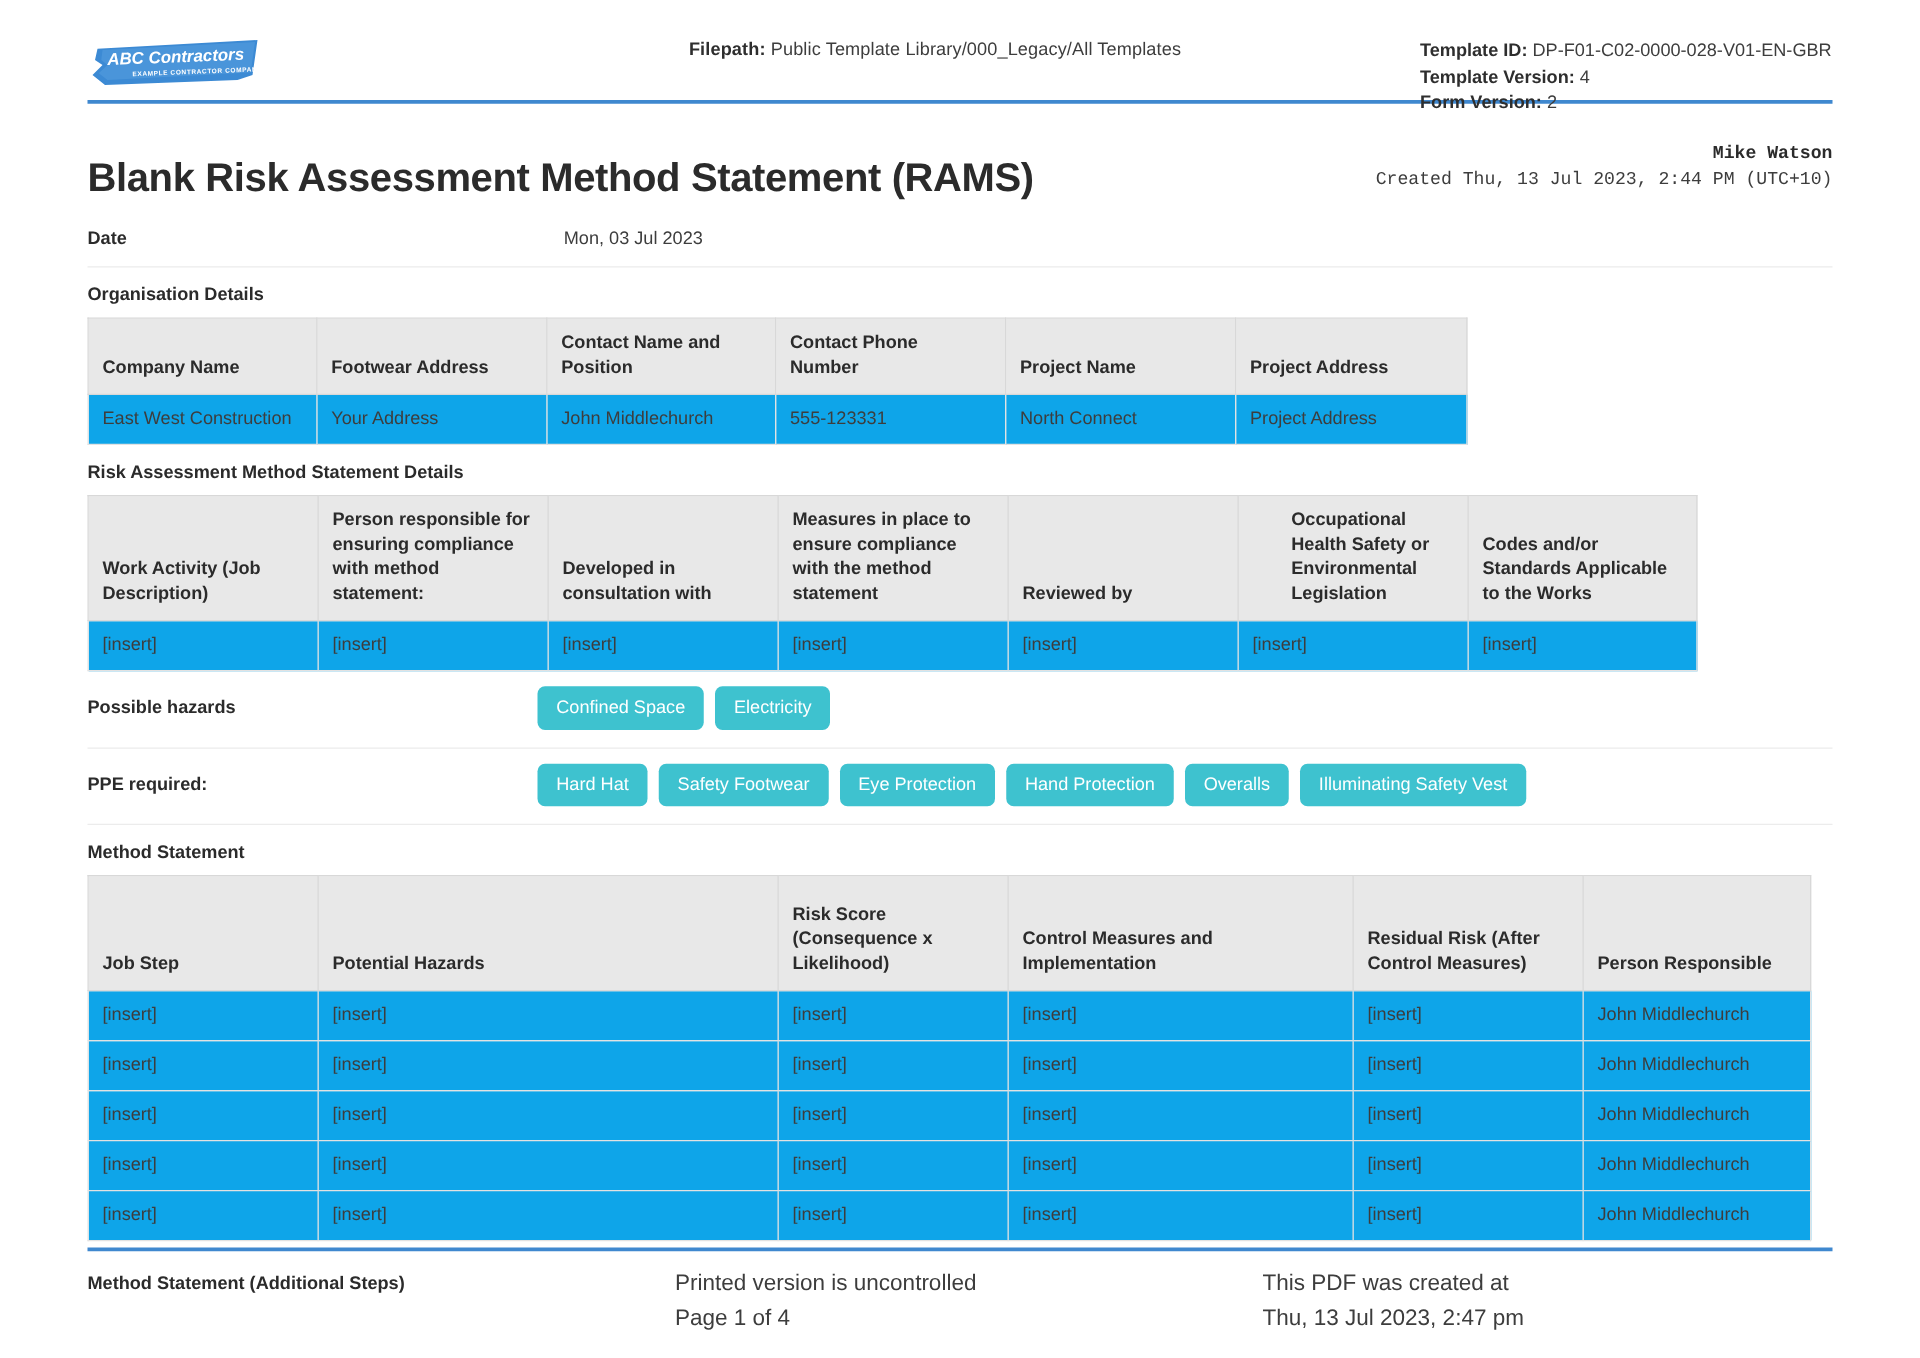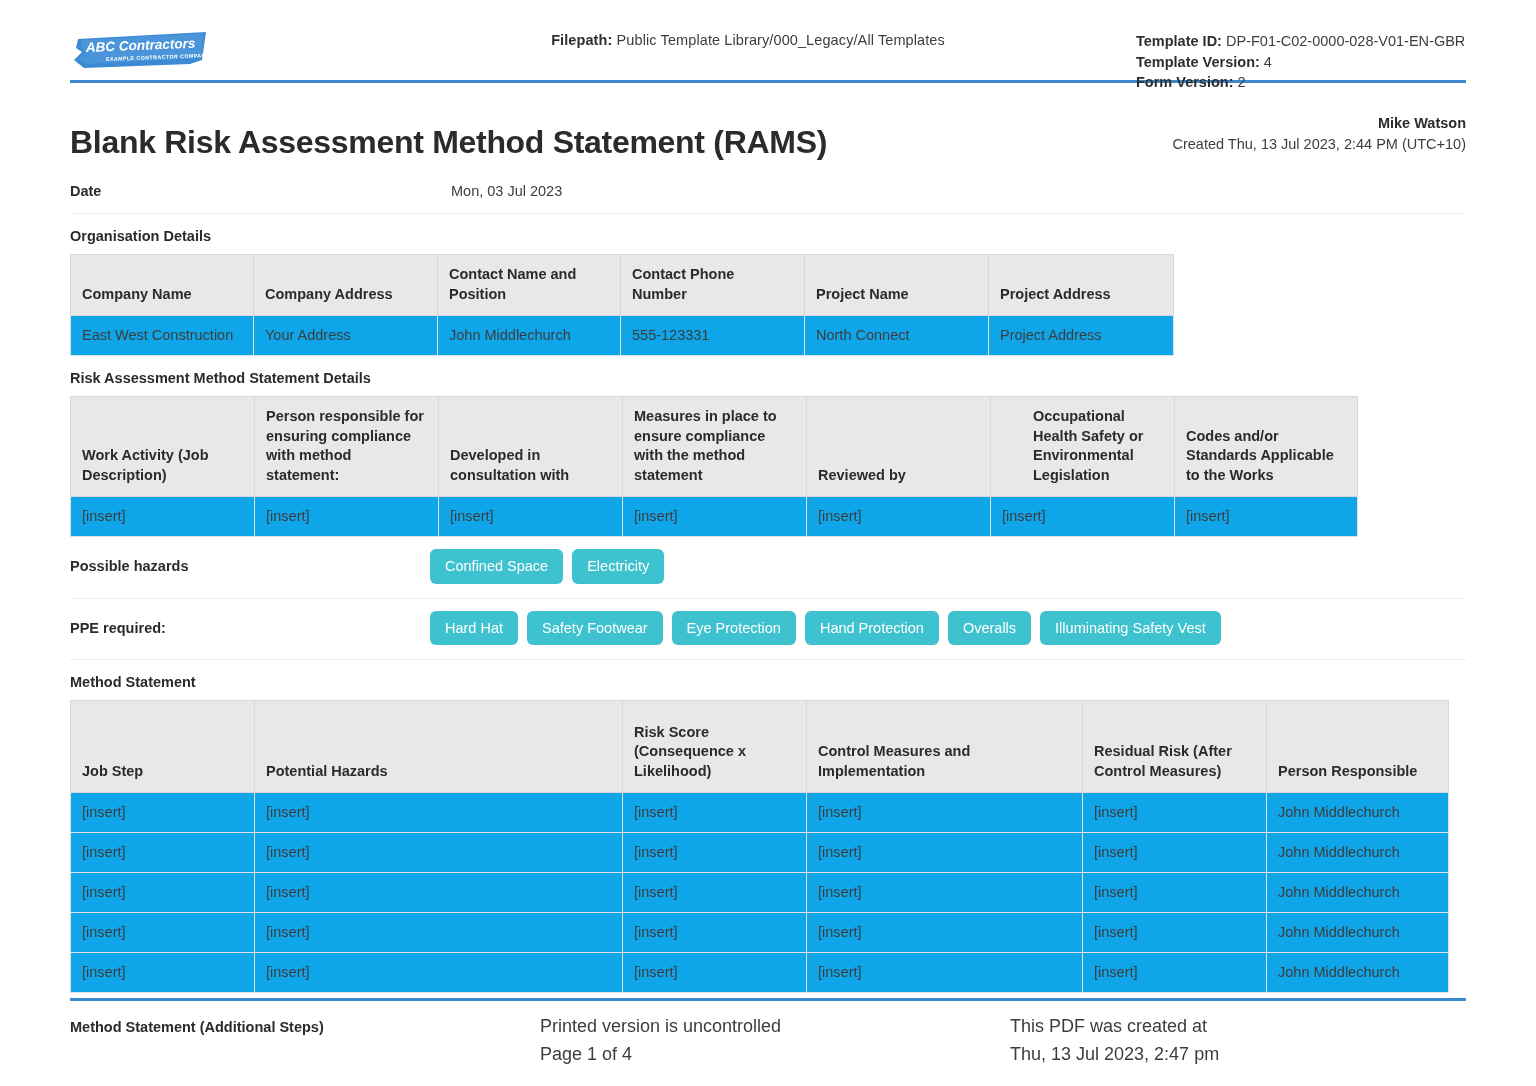--- a/index.html
+++ b/index.html
@@ -83,20 +83,21 @@
     letter-spacing: -0.3px;
     line-height: 1.15;
   }
   .author-block {
     flex: 0 0 430px;
     text-align: right;
     font-size: 14.5px;
     line-height: 1.45;
     color: #3d3d3d;
     padding-bottom: 6px;
+    font-family: Liberation Mono, monospace;
   }
   .author-name { font-weight: 700; color: #2b2b2b; }
 
   
   .kv-row {
     display: flex;
     align-items: center;
     padding: 16px 0 14px 0;
     border-bottom: 1px solid #ececec;
   }
@@ -278,21 +279,21 @@
   <div class="kv-row">
     <div class="kv-label">Date</div>
     <div class="kv-value">Mon, 03 Jul 2023</div>
   </div>
 
   <div class="section-heading">Organisation Details</div>
   <table class="doc-table t-org">
     <thead>
       <tr>
         <th class="h0">Company Name</th>
-        <th class="h1">Company Address</th>
+        <th class="h1">Footwear Address</th>
         <th class="h2">Contact Name and Position</th>
         <th class="h3">Contact Phone Number</th>
         <th class="h4">Project Name</th>
         <th class="h5">Project Address</th>
       </tr>
     </thead>
     <tbody>
       <tr>
         <td>East West Construction</td>
         <td>Your Address</td>

